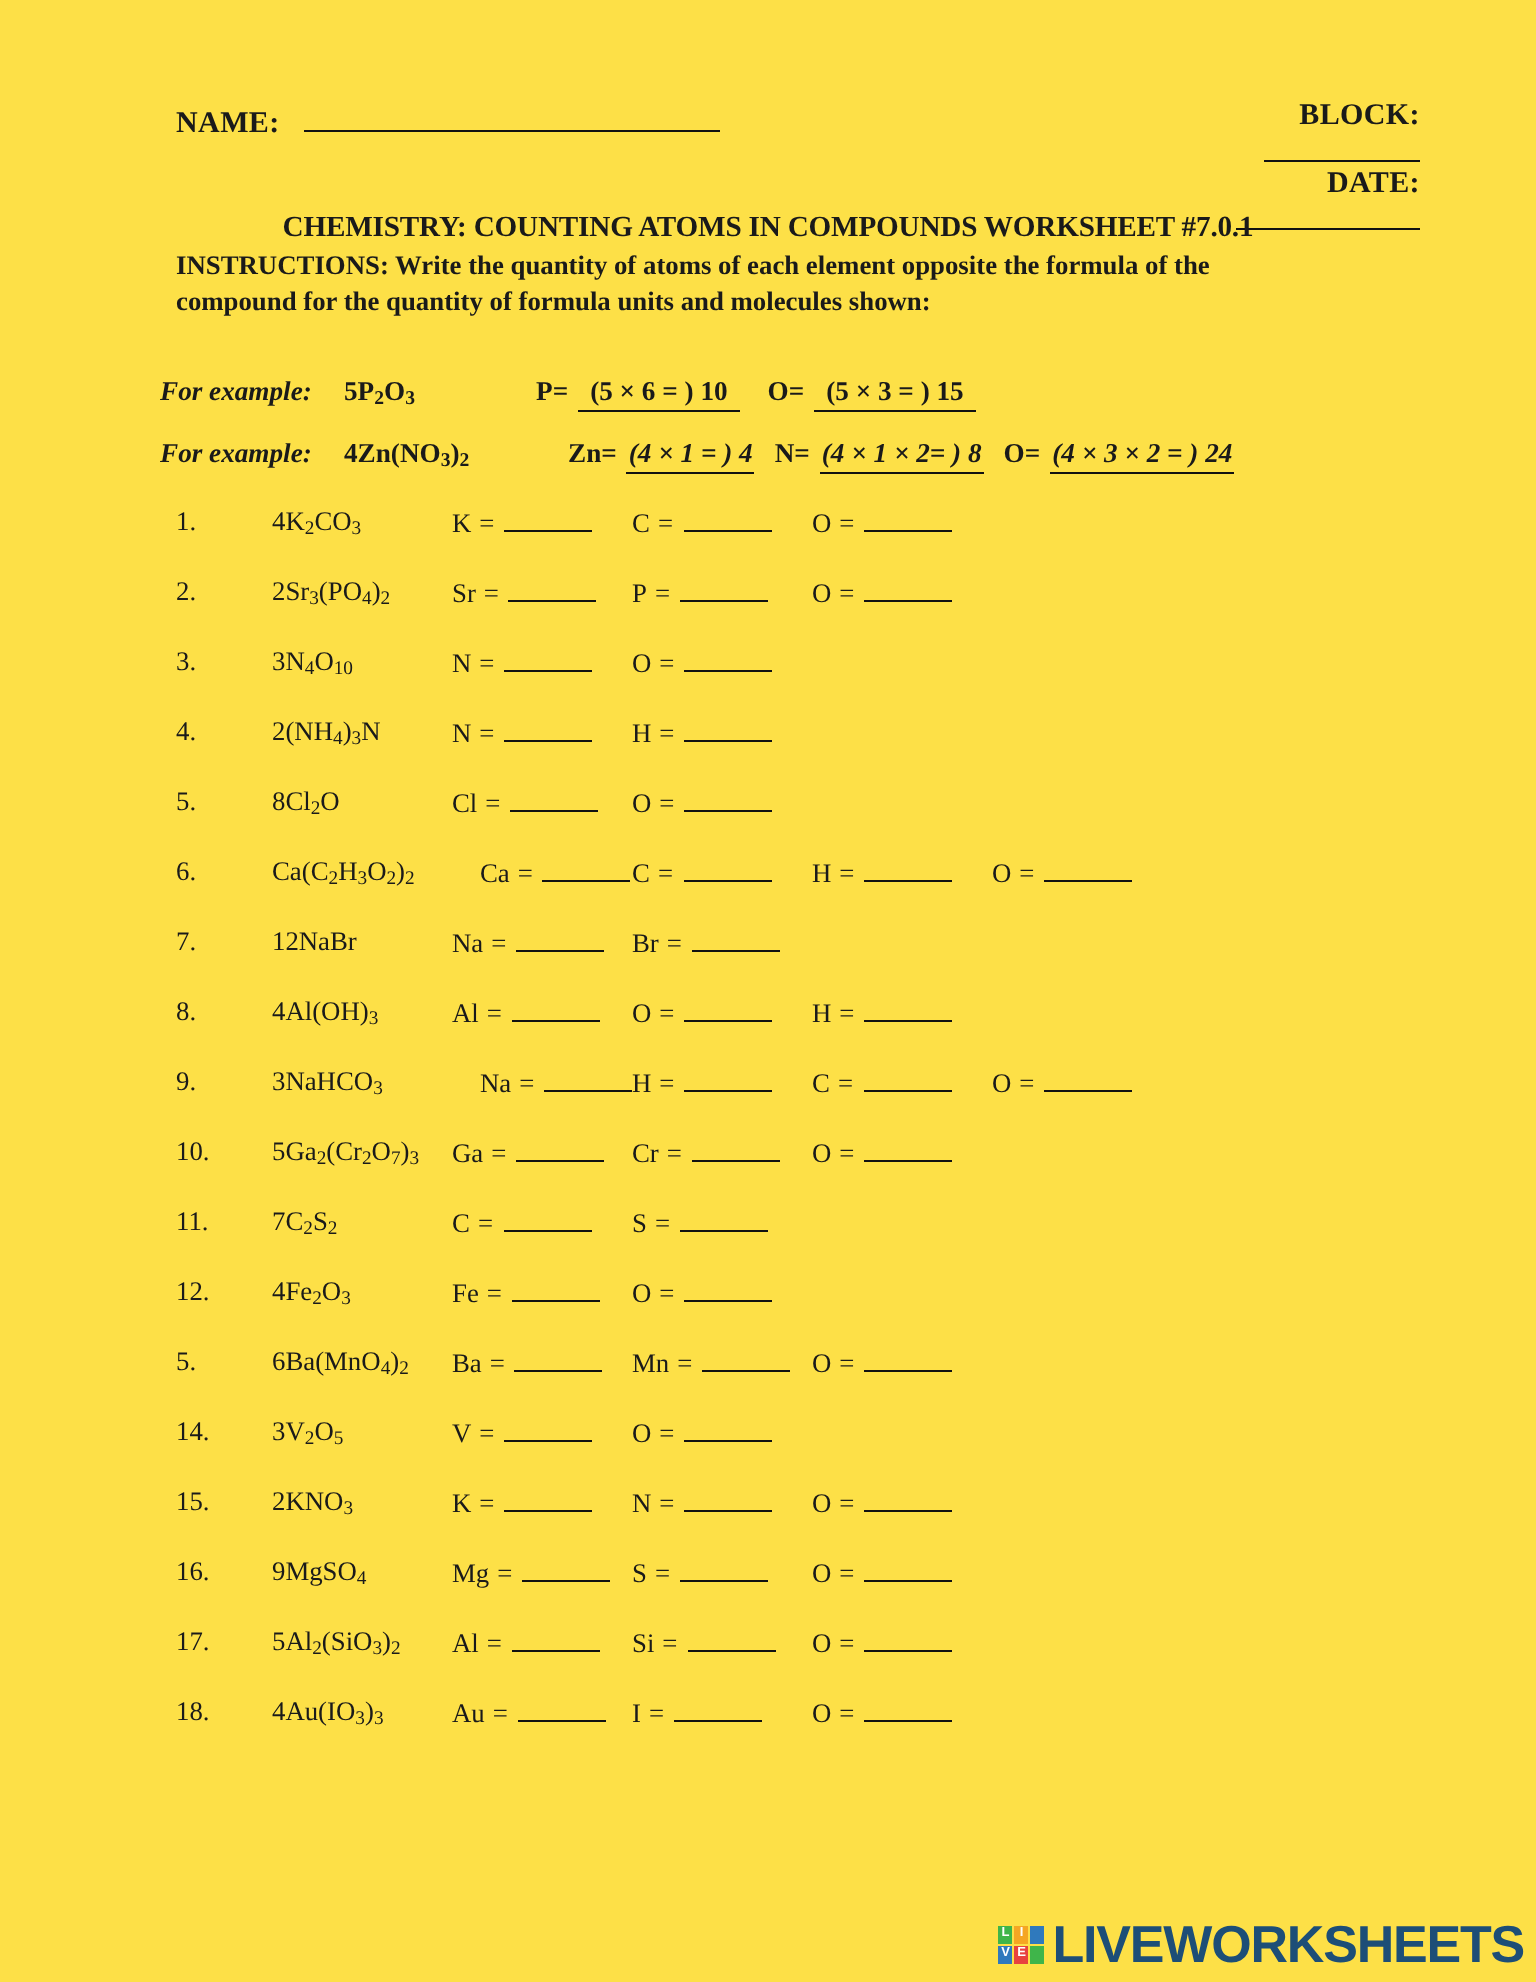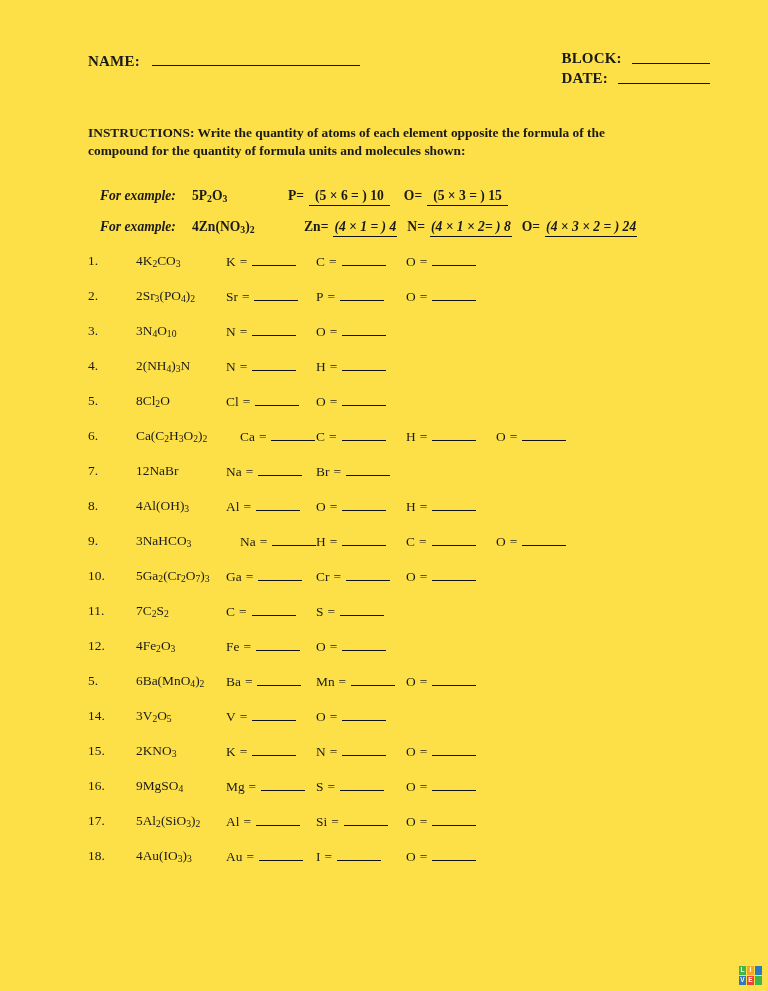--- a/index.html
+++ b/index.html
@@ -51,24 +51,25 @@
   .name-rule { width: 208px; margin-left: 12px; }
 
   .meta-block {
     position: absolute;
     right: 0;
     top: -2px;
     text-align: left;
   }
   .meta-line {
     display: flex;
-    align-items: flex-start;
+    align-items: flex-end;
     justify-content: flex-start;
     margin-bottom: 3px;
     white-space: nowrap;
+    flex-direction: column;
   }
   .block-rule { width: 78px; margin-left: 10px; }
   .date-rule  { width: 92px; margin-left: 10px; }
 
   
   .title {
     position: absolute;
     top: 106px;
     left: 0;
     width: 100%;
@@ -85,21 +86,21 @@
     left: 88px;
     width: 545px;
     font-weight: bold;
     font-size: 13.4px;
     line-height: 1.33;
   }
 
   
   .example {
     position: absolute;
-    left: 100px;
+    left: 80px;
     font-size: 13.6px;
     font-weight: bold;
     white-space: nowrap;
     display: flex;
     align-items: baseline;
   }
   .example-1 { top: 188px; }
   .example-2 { top: 219px; }
   .ex-label {
     font-style: italic;
@@ -240,20 +241,21 @@
         <span class="lbl">BLOCK:</span>
         <span class="rule block-rule"></span>
       </div>
       <div class="meta-line">
         <span class="lbl">DATE:</span>
         <span class="rule date-rule"></span>
       </div>
     </div>
   </div>
 
+  <div class="title">CHEMISTRY: COUNTING ATOMS IN COMPOUNDS WORKSHEET #7.0.1</div>
 
   <div class="instructions">INSTRUCTIONS:  Write the quantity of atoms of each element opposite the formula of the compound for the quantity of formula units and molecules shown:</div>
 
   <div class="example example-1">
     <span class="ex-label">For example:</span>
     <span class="ex-formula ex1-formula">5P<sub>2</sub>O<sub>3</sub></span>
     <span class="ex-ans">
       <span class="sym">P</span>
       <span class="eq">=</span>
       <span class="val">(5 × 6 = ) 10</span>
@@ -608,15 +610,16 @@
 
   <div class="lw-logo">
     <div class="lw-mark">
         <div class="lw-cell" style="background: rgb(63, 181, 74);">L</div>
         <div class="lw-cell" style="background: rgb(245, 166, 35);">I</div>
         <div class="lw-cell" style="background: rgb(47, 121, 189);"></div>
         <div class="lw-cell" style="background: rgb(47, 121, 189);">V</div>
         <div class="lw-cell" style="background: rgb(232, 66, 63);">E</div>
         <div class="lw-cell" style="background: rgb(63, 181, 74);"></div>
       </div>
+    <div class="lw-word" style="color: rgb(29, 78, 119);">LIVEWORKSHEETS</div>
   </div>
 
 </div>
 
 </body></html>

